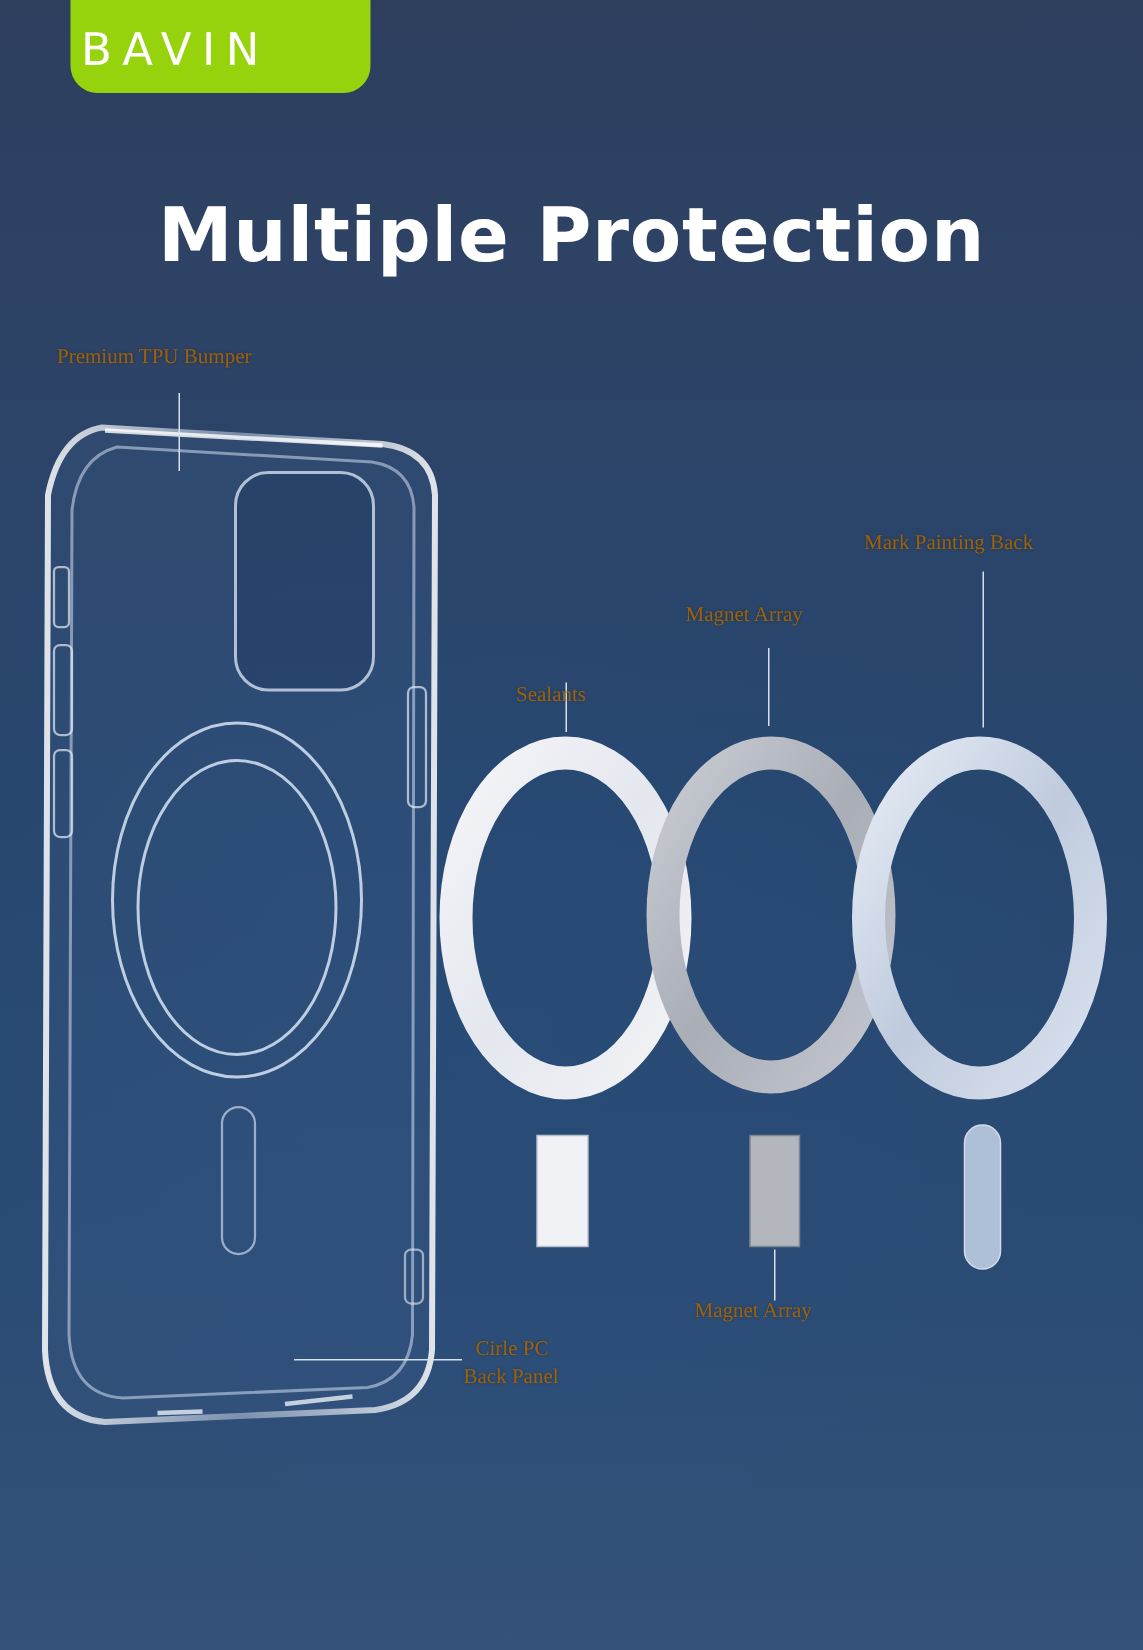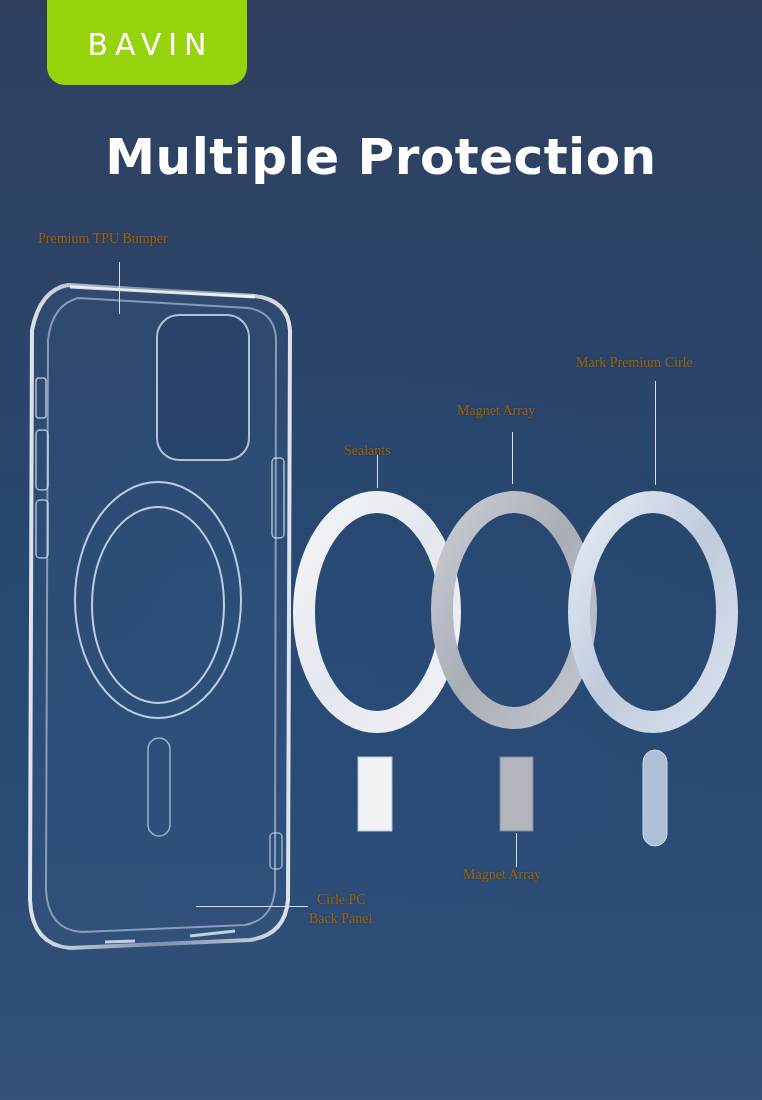--- a/index.html
+++ b/index.html
@@ -7,23 +7,23 @@
     width: 762px; height: 1100px; overflow: hidden; position: relative;
     background: linear-gradient(180deg, #2e3f5e 0%, #2d4366 20%, #27476f 50%, #2a4b74 75%, #34527a 100%);
     font-family: "Liberation Serif", serif;
   }
   .glow {
     position: absolute; left: 0; top: 300px; width: 762px; height: 700px;
     background: radial-gradient(ellipse at 45% 55%, rgba(40,80,130,0.35) 0%, rgba(40,80,130,0) 65%);
     pointer-events: none;
   }
   .logo-badge {
-    position: absolute; left: 47px; top: 0; width: 200px; height: 85px;
+    position: absolute; left: 47px; top: 0; width: 200px; height: 62px;
     background: #96d30c; border-radius: 0 0 18px 18px;
-    display: flex; align-items: center; justify-content: center;
+    display: flex; align-items: center; justify-content: flex-start;
   }
   .logo-text {
     color: #ffffff; font-family: "DejaVu Sans", sans-serif; font-weight: normal;
     font-size: 30px; letter-spacing: 7px; padding-left: 7px; margin-top: 4px;
   }
   .headline {
     position: absolute; left: 0; top: 128px; width: 762px; text-align: center;
     color: #ffffff; font-family: "DejaVu Sans", sans-serif; font-weight: bold;
     font-size: 50px; letter-spacing: 0.5px;
   }
@@ -111,18 +111,18 @@
 </svg>
 
 <div class="leader" style="left:119px; top:262px; width:1px; height:52px;"></div>
 <div class="leader" style="left:377px; top:455px; width:1px; height:33px;"></div>
 <div class="leader" style="left:512px; top:432px; width:1px; height:52px;"></div>
 <div class="leader" style="left:655px; top:381px; width:1px; height:104px;"></div>
 <div class="leader" style="left:516px; top:833px; width:1px; height:34px;"></div>
 <div class="leader" style="left:196px; top:906px; width:112px; height:1px;"></div>
 
 <div class="label" style="left:38px; top:231px;">Premium TPU Bumper</div>
-<div class="label" style="left:344px; top:443px;">Sealants</div>
+<div class="label" style="left:344px; top:456px;">Sealants</div>
 <div class="label" style="left:457px; top:403px;">Magnet Array</div>
-<div class="label" style="left:576px; top:355px;">Mark Premium Cirle</div>
+<div class="label" style="left:576px; top:355px;">Mark Painting Back</div>
 <div class="label" style="left:463px; top:867px;">Magnet Array</div>
 <div class="label" style="left:317px; top:892px;">Cirle PC</div>
 <div class="label" style="left:309px; top:911px;">Back Panel</div>
 
 </body></html>

